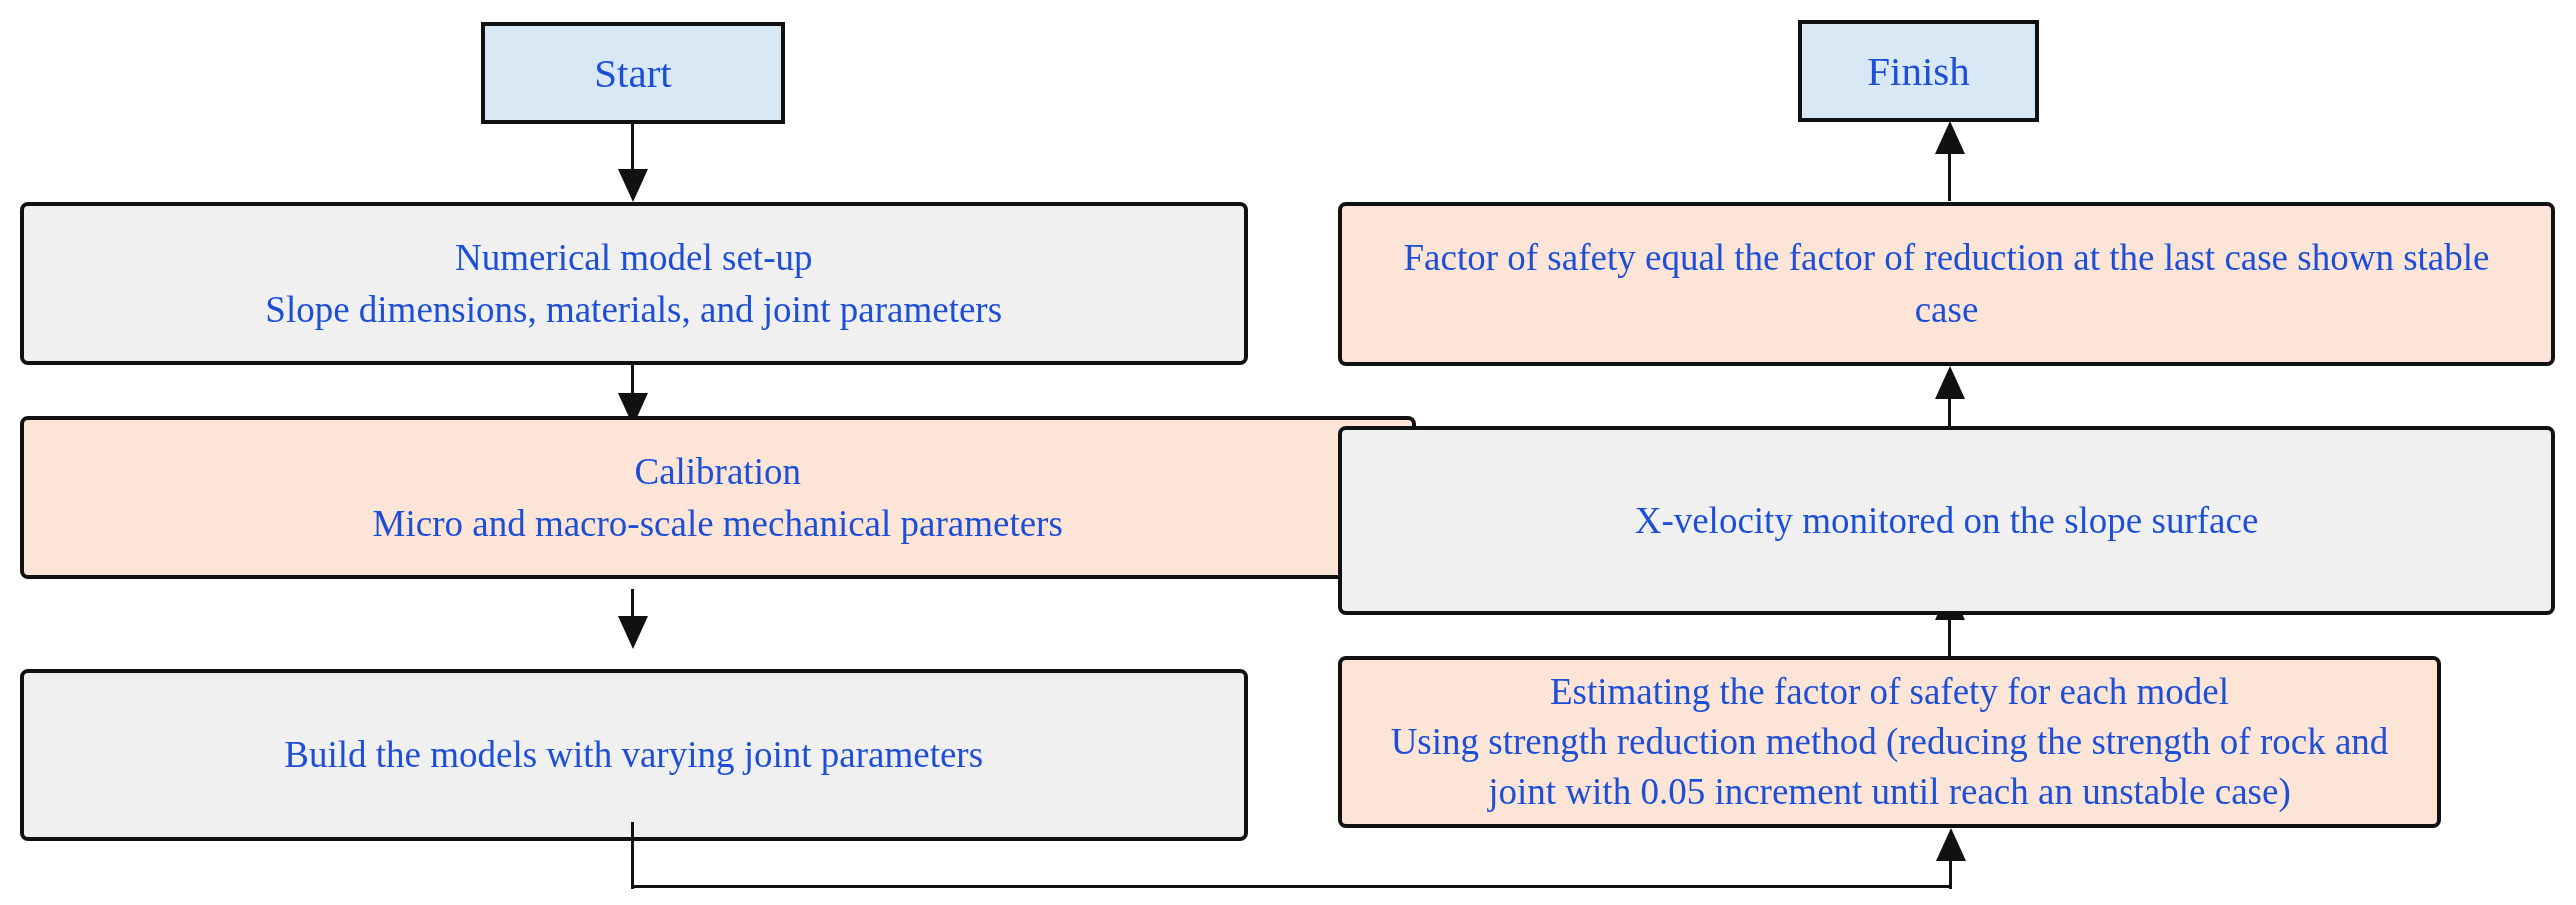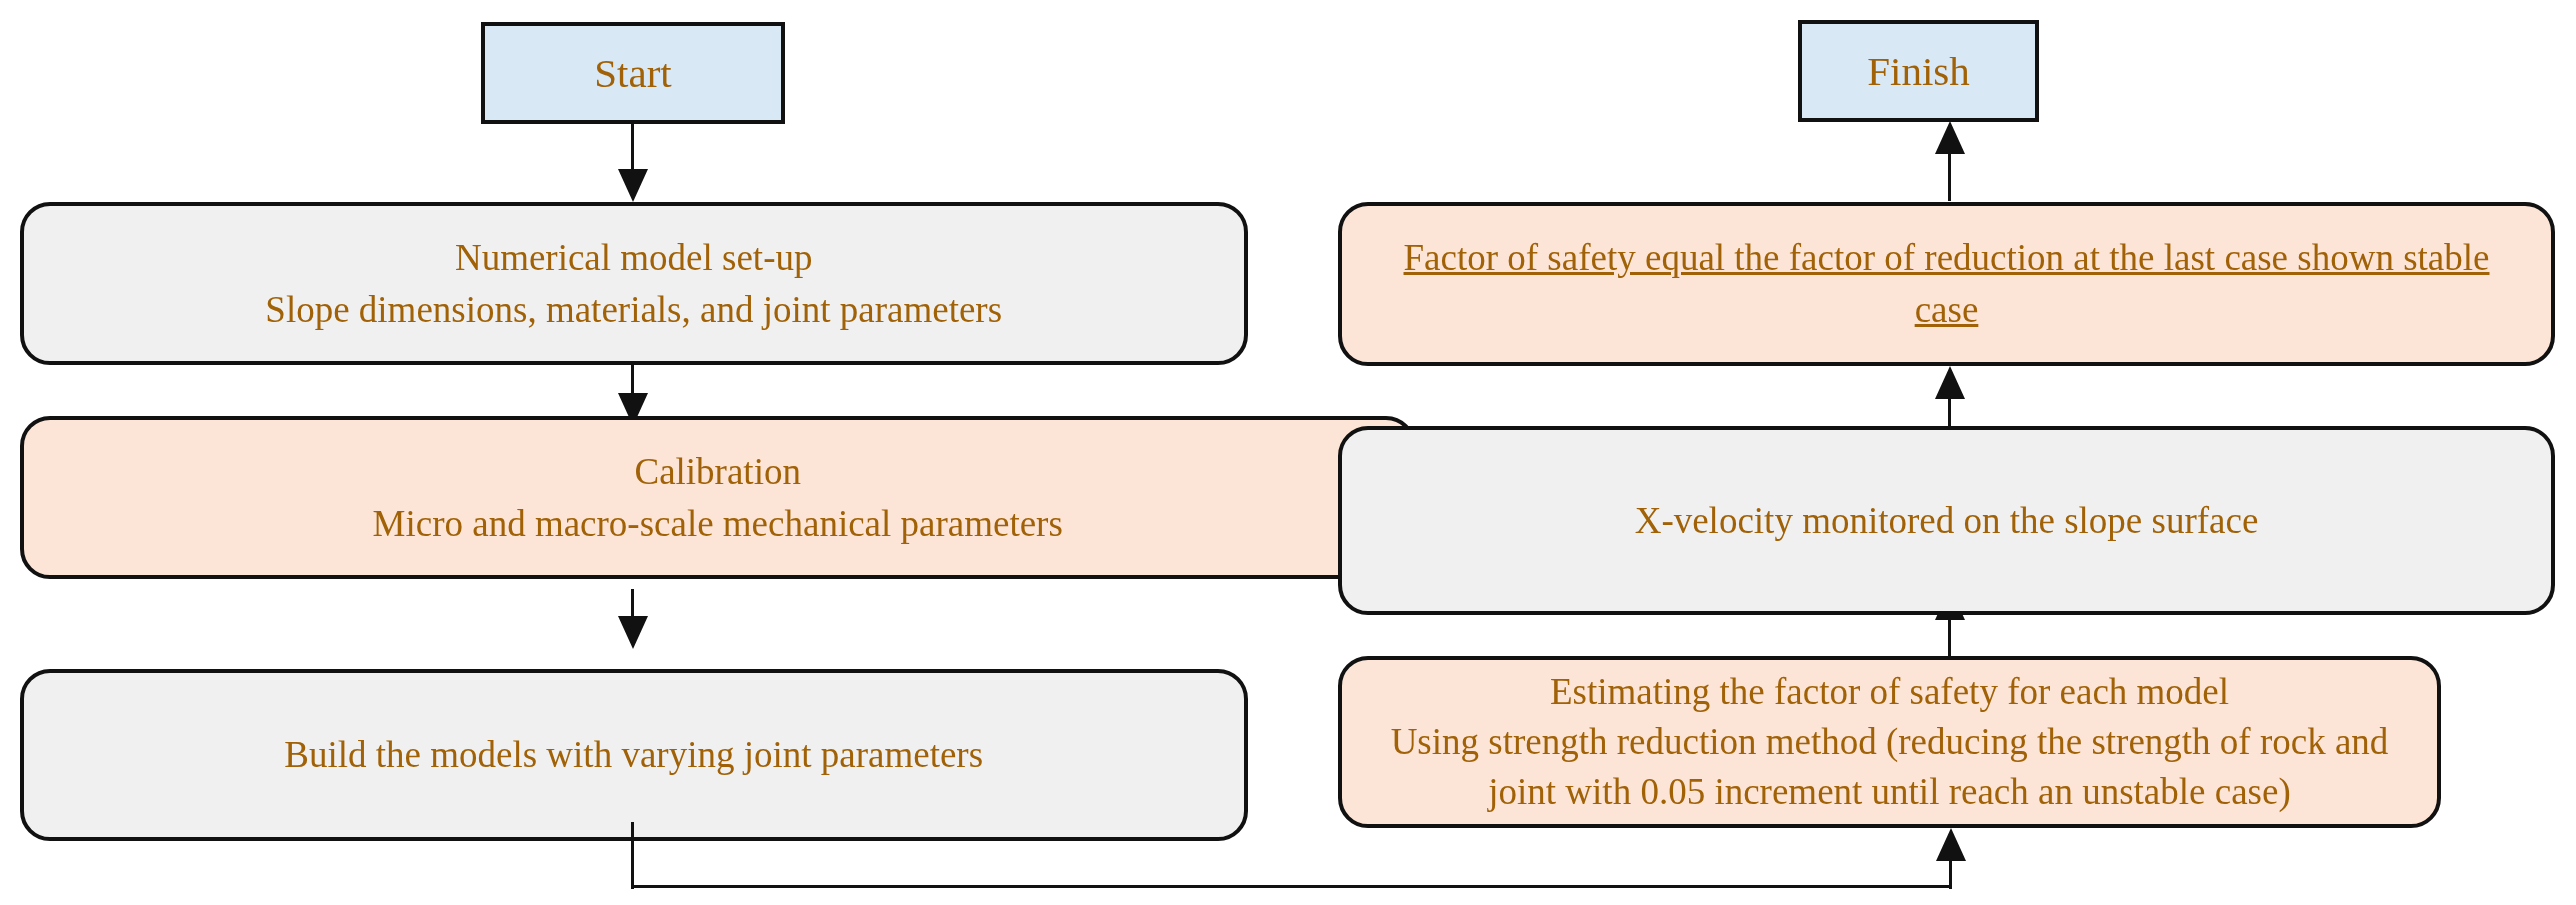--- a/index.html
+++ b/index.html
@@ -19,29 +19,29 @@
   }
   .box {
     position: absolute;
     box-sizing: border-box;
     border: 4.6px solid #111111;
     display: flex;
     flex-direction: column;
     align-items: center;
     justify-content: center;
     text-align: center;
-    color: #a16207;
+    color: #1d4ed8;
   }
   .terminal {
     background: #d9e8f5;
     font-size: 41px;
     line-height: 46px;
   }
   .process {
-    border-radius: 30px;
+    border-radius: 8px;
     padding: 6.6px 26px;
     justify-content: center;
   }
   .gray  { background: #f0f0f1; }
   .peach { background: #fce4d6; }
   .t-main {
     font-size: 37px;
     line-height: 52px;
     font-style: normal;
   }
@@ -119,21 +119,21 @@
   <div class="arrow-up" style="left:1935px; top:587px;"></div>
 
   <div class="box process gray" style="left:1338px; top:426px; width:1217px; height:189px;">
     <div class="t-main t-tight">X-velocity monitored  on the slope surface</div>
   </div>
 
   <div class="vline" style="left:1948px; top:396px; height:30px;"></div>
   <div class="arrow-up" style="left:1935px; top:366px;"></div>
 
   <div class="box process peach" style="left:1338px; top:202px; width:1217px; height:164px;">
-    <div class="t-main" style="max-width:1115px;text-decoration:underline;">Factor of safety equal the factor of reduction at the last case shown stable case</div>
+    <div class="t-main" style="max-width:1115px;">Factor of safety equal the factor of reduction at the last case shown stable case</div>
   </div>
 
   <div class="vline" style="left:1948px; top:151px; height:50px;"></div>
   <div class="arrow-up" style="left:1935px; top:121px;"></div>
 
   <div class="box terminal" style="left:1798px; top:19.7px; width:241px; height:102px;">
     <span>Finish</span>
   </div>
 
 </div>

